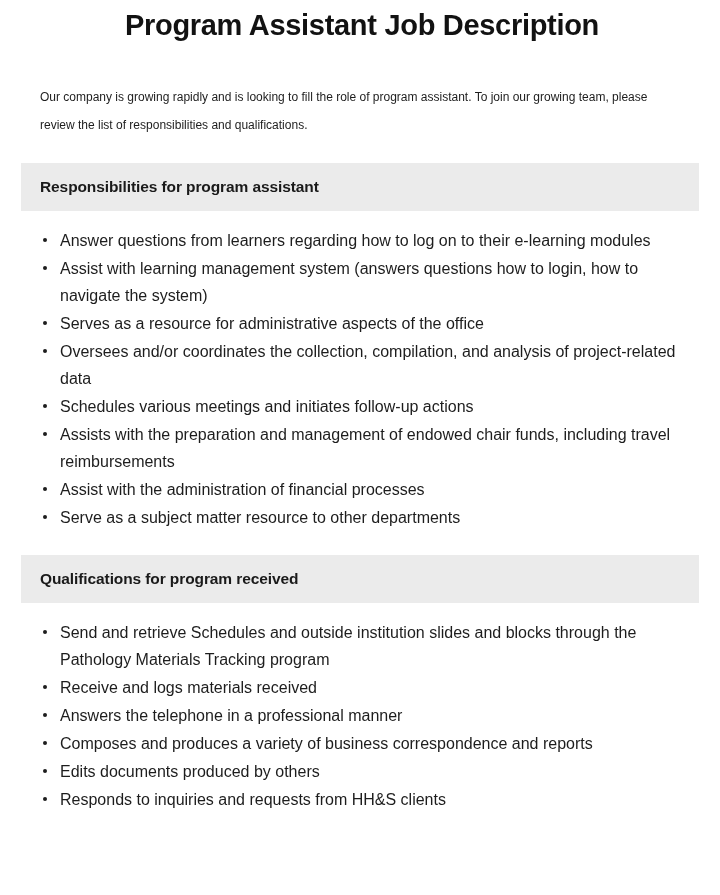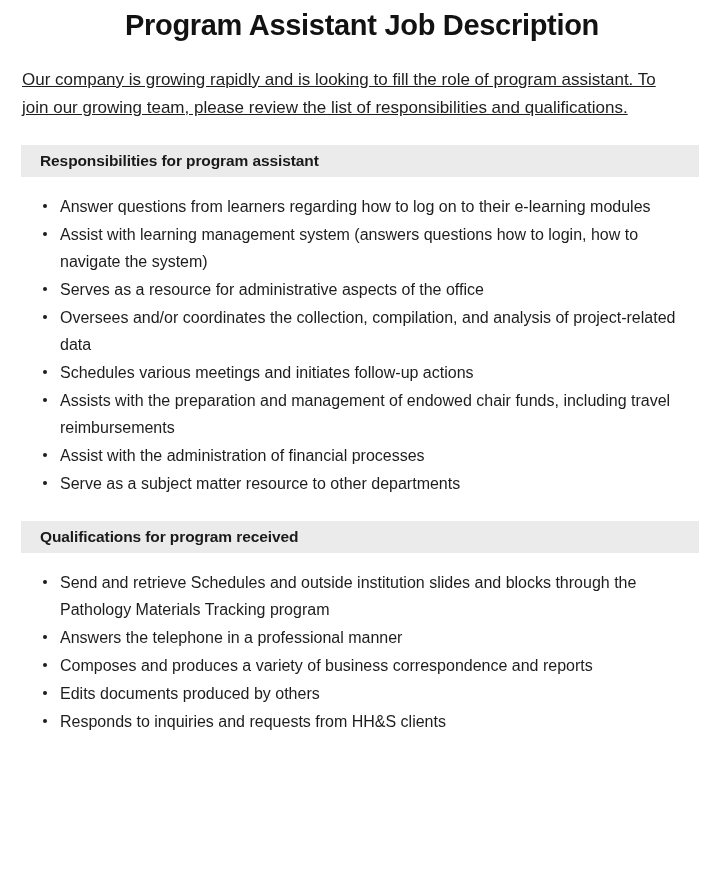--- a/index.html
+++ b/index.html
@@ -27,38 +27,37 @@
     padding: 6px 16px 0 20px;
     text-align: center;
     font-size: 29px;
     line-height: 38px;
     font-weight: bold;
     letter-spacing: -0.3px;
     color: #121212;
   }
 
   .intro {
-    margin: 0;
+    margin: 18px;
     padding: 22px 22px 0 22px;
-    font-size: 17px;
+    font-size: 12px;
     line-height: 27.5px;
     color: #1d1d1d;
     max-width: 700px;
     box-sizing: border-box;
-    text-decoration: underline;
   }
 
   .section {
     margin: 0;
   }
 
   .section-header {
     margin: 24px 21px 0 21px;
     background: #ebebeb;
-    height: 32px;
+    height: 48px;
     display: flex;
     align-items: center;
     padding: 0 19px;
     box-sizing: border-box;
   }
 
   .section-header-text {
     font-size: 15.5px;
     font-weight: bold;
     color: #1a1a1a;
@@ -118,20 +117,21 @@
           <li><span class="dot"></span><span>Assist with the administration of financial processes</span></li>
           <li><span class="dot"></span><span>Serve as a subject matter resource to other departments</span></li>
         </ul>
       </div>
       <div class="section">
         <div class="section-header">
           <span class="section-header-text">Qualifications for program received</span>
         </div>
         <ul class="bullets">
           <li><span class="dot"></span><span>Send and retrieve Schedules and outside institution slides and blocks through the Pathology Materials Tracking program</span></li>
+          <li><span class="dot"></span><span>Receive and logs materials received</span></li>
           <li><span class="dot"></span><span>Answers the telephone in a professional manner</span></li>
           <li><span class="dot"></span><span>Composes and produces a variety of business correspondence and reports</span></li>
           <li><span class="dot"></span><span>Edits documents produced by others</span></li>
           <li><span class="dot"></span><span>Responds to inquiries and requests from HH&amp;S clients</span></li>
         </ul>
       </div>
     </div>
 
   <div class="spacer-bottom"></div>
 

